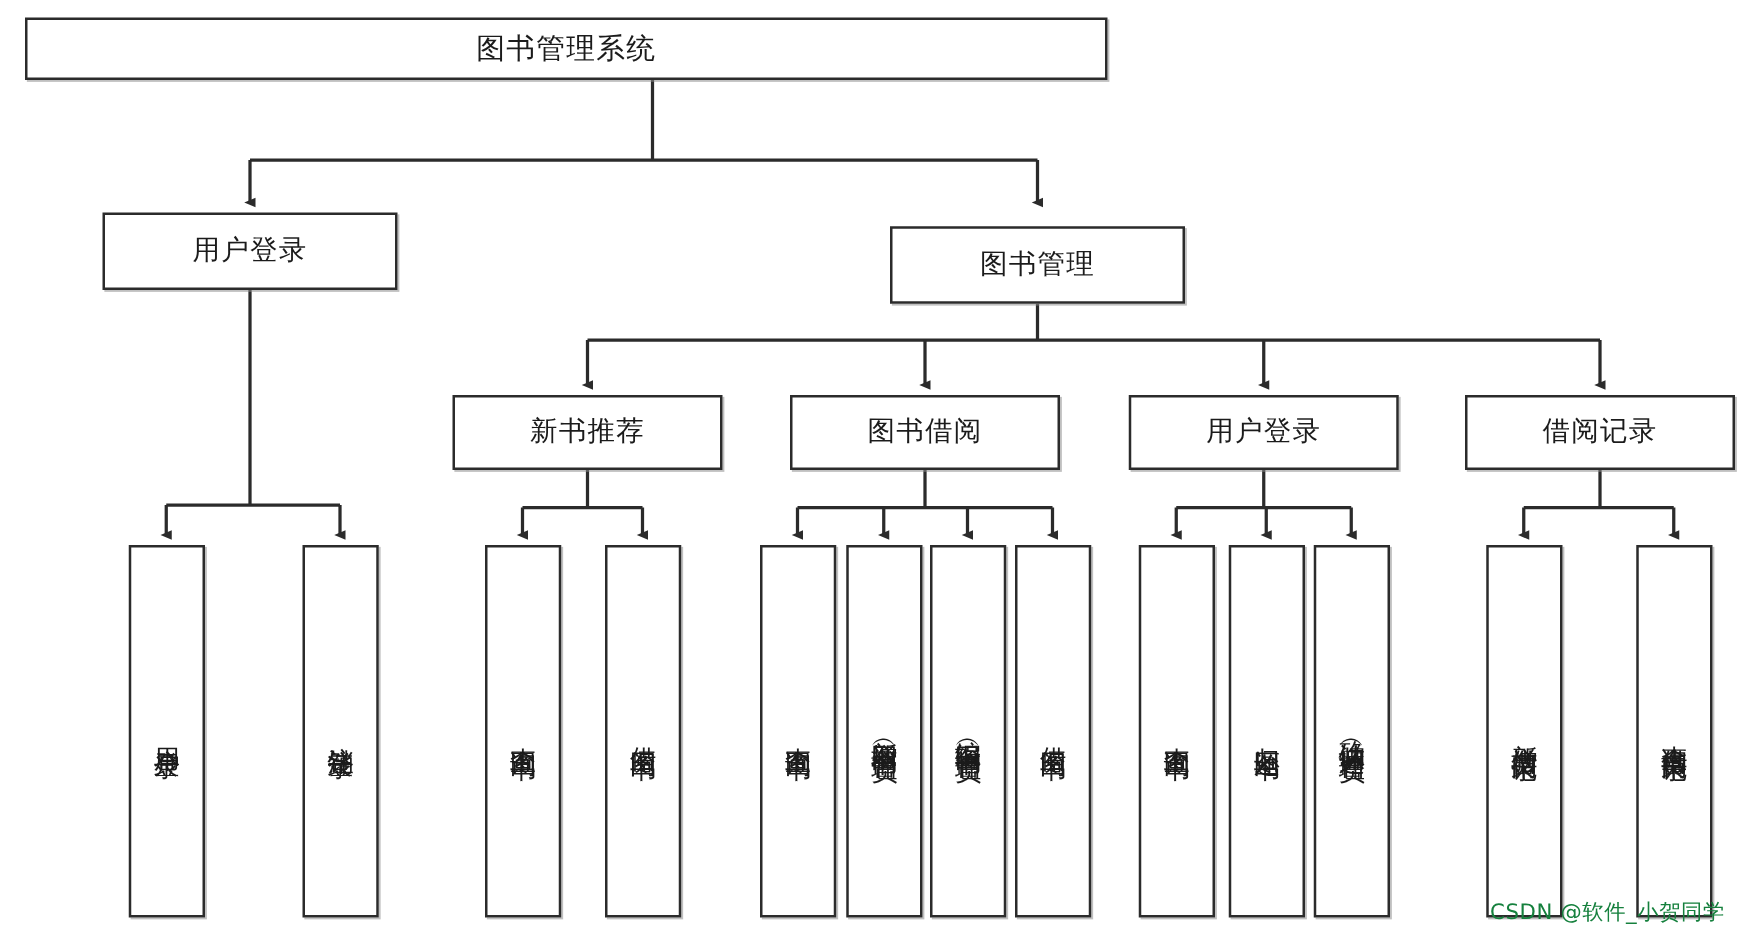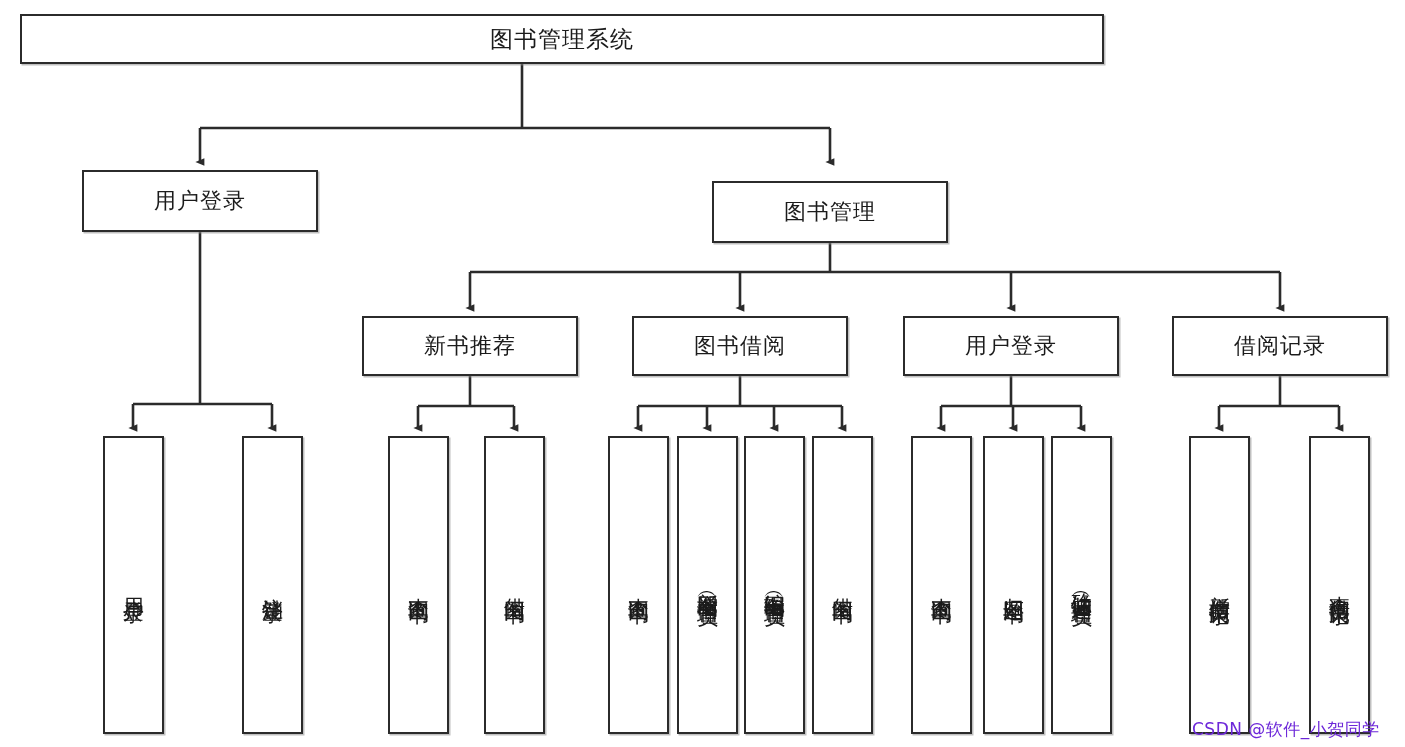--- a/index.html
+++ b/index.html
@@ -48,21 +48,21 @@
     writing-mode: vertical-rl;
     text-orientation: upright;
     line-height: 1.15;
     padding: 8px 0;
     white-space: nowrap;
   }
   #root-node .node-h { font-size: 23px; }
   .watermark {
     position: absolute;
     font-size: 17px;
-    color: #6d28d9;
+    color: #15803d;
     white-space: nowrap;
     letter-spacing: 0.5px;
     font-family: "DejaVu Sans", "Liberation Sans", sans-serif;
   }
 </style>
 </head>
 <body>
 
 <div id="canvas">
 
@@ -110,21 +110,21 @@
       <path d="M1081,406 L1081,428" marker-end="url(#arrow)"></path>
 
       <path d="M1280,376 L1280,406"></path>
       <path d="M1219,406 L1339,406"></path>
       <path d="M1219,406 L1219,428" marker-end="url(#arrow)"></path>
       <path d="M1339,406 L1339,428" marker-end="url(#arrow)"></path>
 
     </g>
   </svg>
 
-  <div class="node" id="root-node" style="left:20px; top:14px; width:1084px; height:50px;">
+  <div class="node" id="root-node" style="left:20px; top:14px; width:866px; height:50px;">
     <span class="node-h">图书管理系统</span>
   </div>
 
   <div class="node" style="left:82px; top:170px; width:236px; height:62px;">
     <span class="node-h">用户登录</span>
   </div>
   <div class="node" style="left:712px; top:181px; width:236px; height:62px;">
     <span class="node-h">图书管理</span>
   </div>
 

